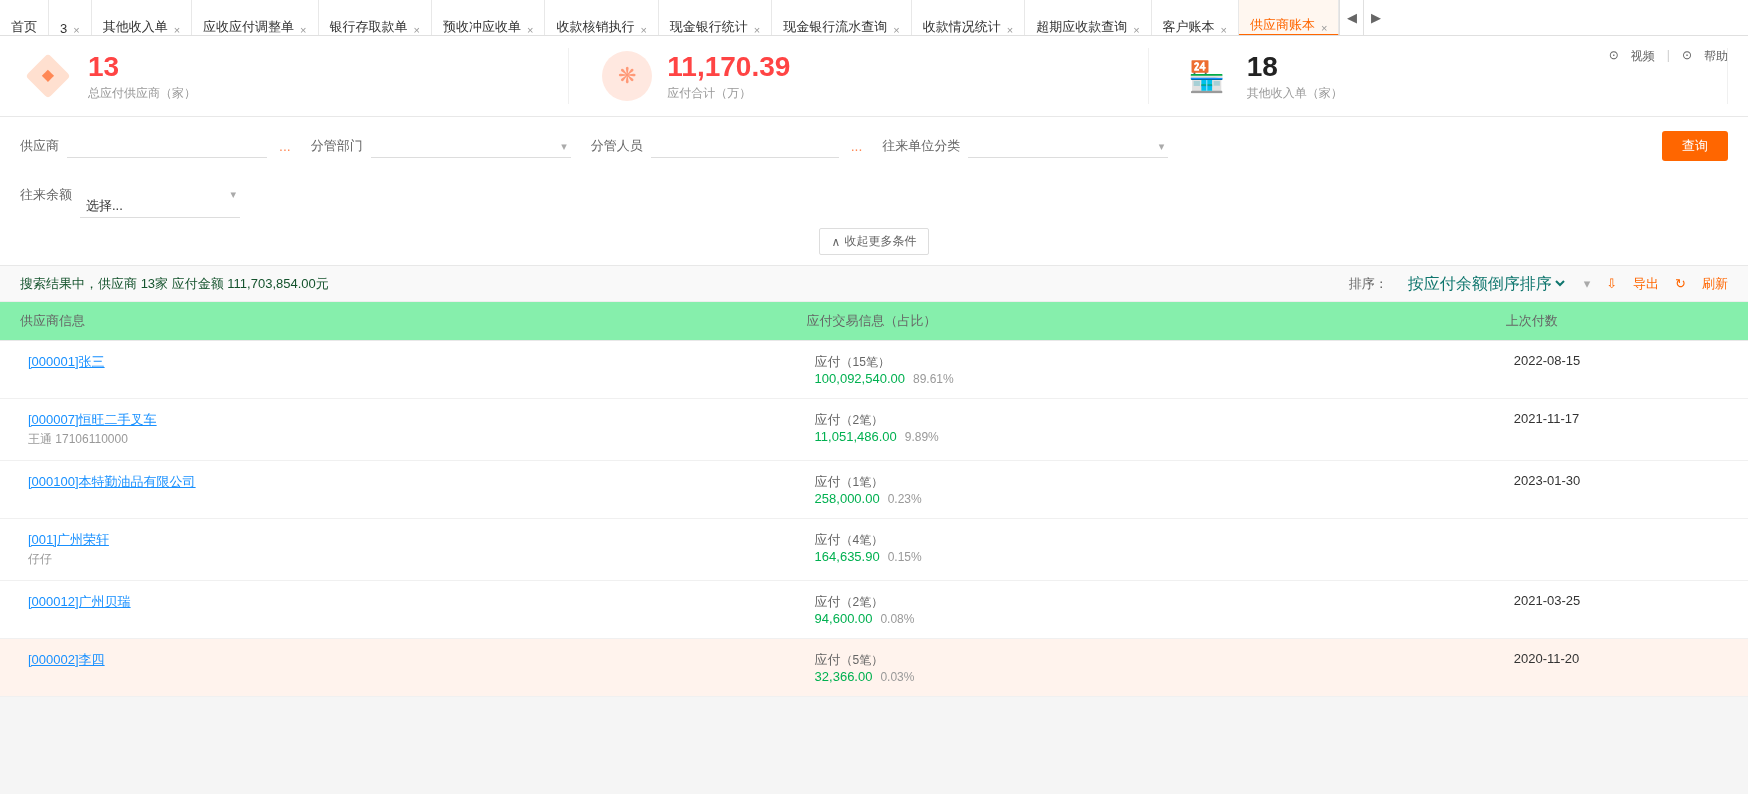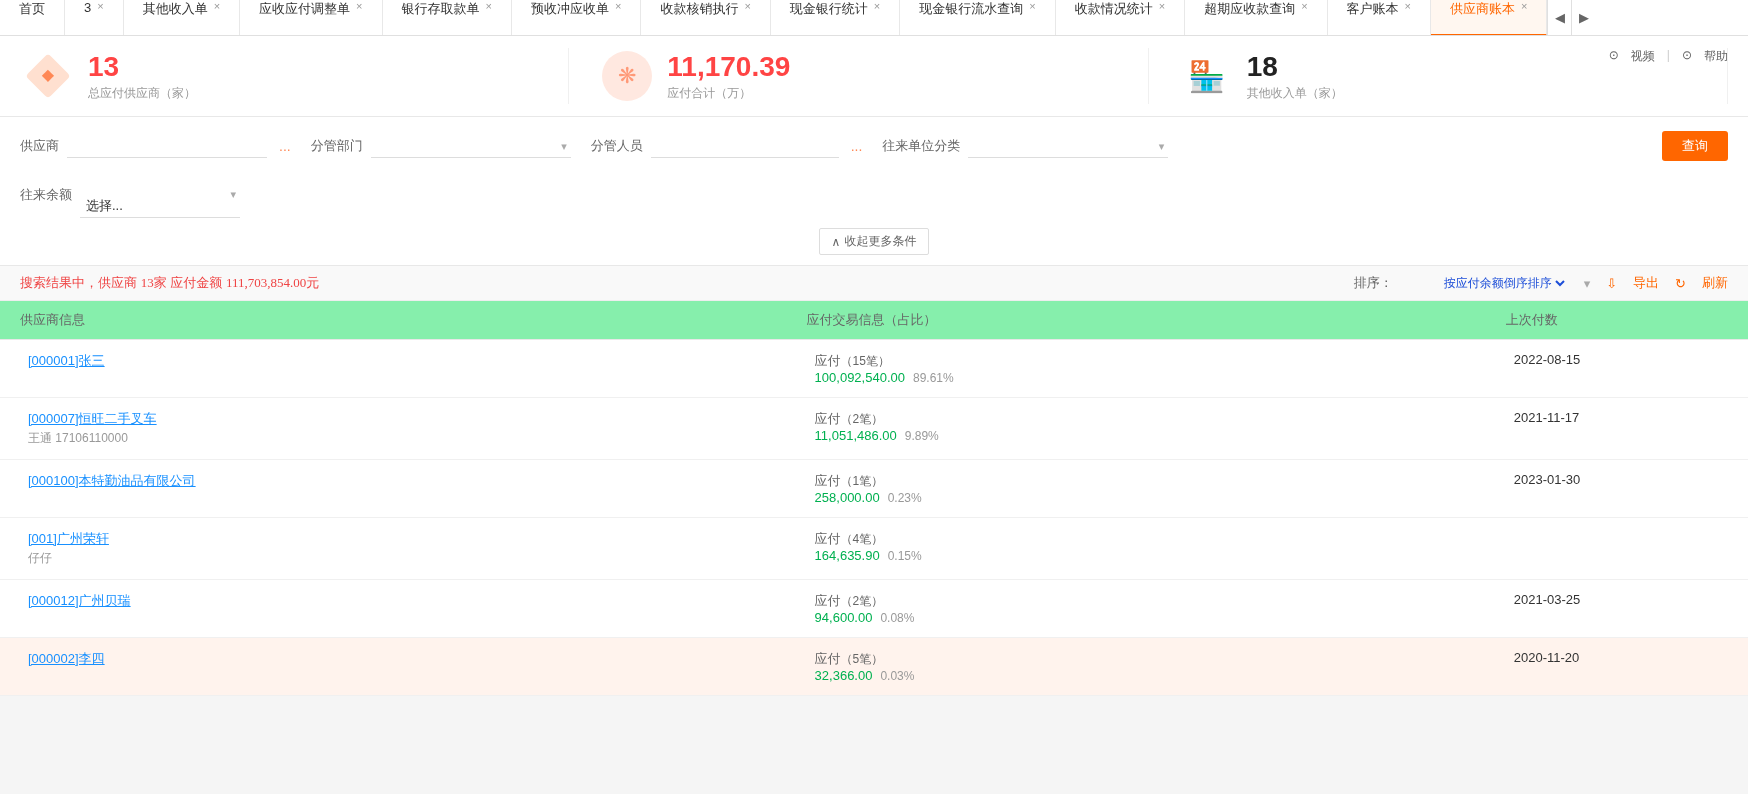--- a/index.html
+++ b/index.html
@@ -9,22 +9,22 @@
     .top-nav {
       display: flex;
       align-items: center;
       background: #fff;
       border-bottom: 1px solid #e0e0e0;
       height: 36px;
       overflow: hidden;
     }
     .nav-tab {
       display: flex;
-      align-items: flex-start;
-      padding: 0 19px;
+      align-items: flex-end;
+      padding: 0 11px;
       height: 36px;
       white-space: nowrap;
       cursor: pointer;
       font-size: 13px;
       color: #333;
       border-right: 1px solid #e8e8e8;
       gap: 4px;
     }
     .nav-tab.active { background: #fff7f0; color: #ff6600; border-bottom: 2px solid #ff6600; }
     .nav-tab .close-btn { color: #999; font-size: 11px; cursor: pointer; margin-left: 2px; }
@@ -159,36 +159,35 @@
     
     .result-bar {
       background: #f9f9f9;
       padding: 8px 20px;
       display: flex;
       align-items: center;
       justify-content: space-between;
       border-bottom: 1px solid #eee;
     }
     .result-info { font-size: 13px; color: #666; }
-    .result-info span { color: #ef4444; font-weight: 500; font-family: Liberation Serif, serif; }
+    .result-info span { color: #14532d; font-weight: 500; }
     .result-actions {
       display: flex;
       align-items: center;
       gap: 16px;
       font-size: 13px;
       color: #666;
     }
     .result-actions .sort-select {
       border: none;
       background: transparent;
-      font-size: 12px;
-      color: #1d4ed8;
+      font-size: 16px;
+      color: #0f766e;
       cursor: pointer;
       outline: none;
-      margin-left: 31px;
     }
     .action-btn {
       display: flex;
       align-items: center;
       gap: 3px;
       cursor: pointer;
       color: #ff6600;
     }
 
     

